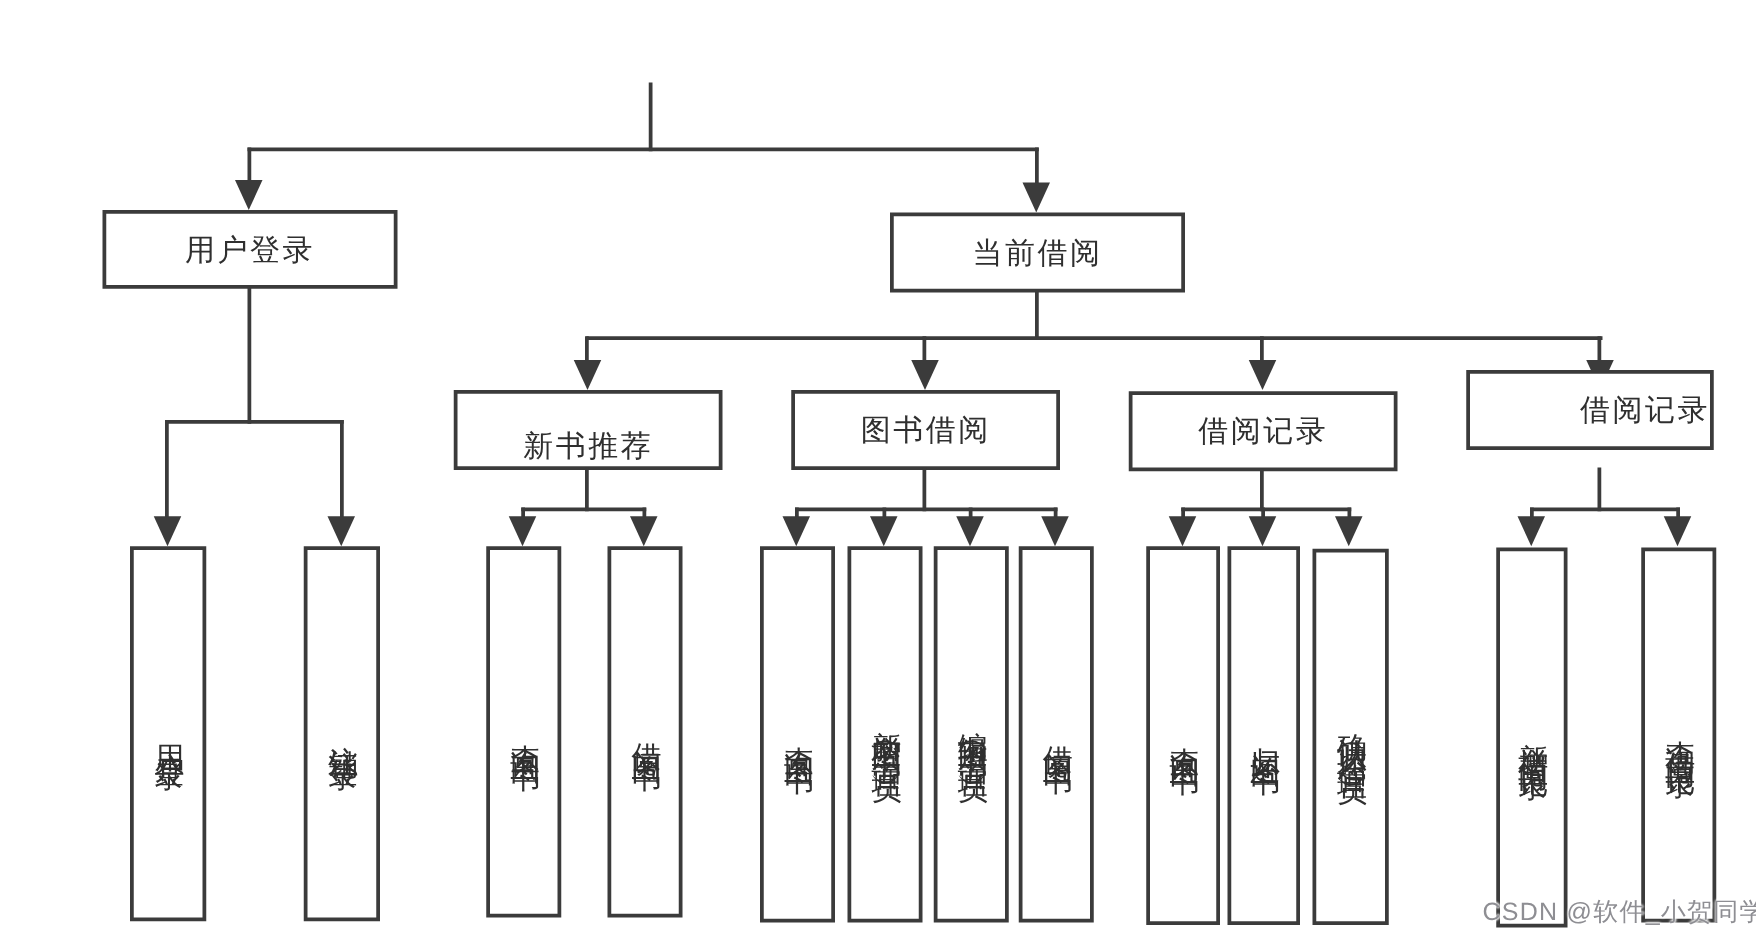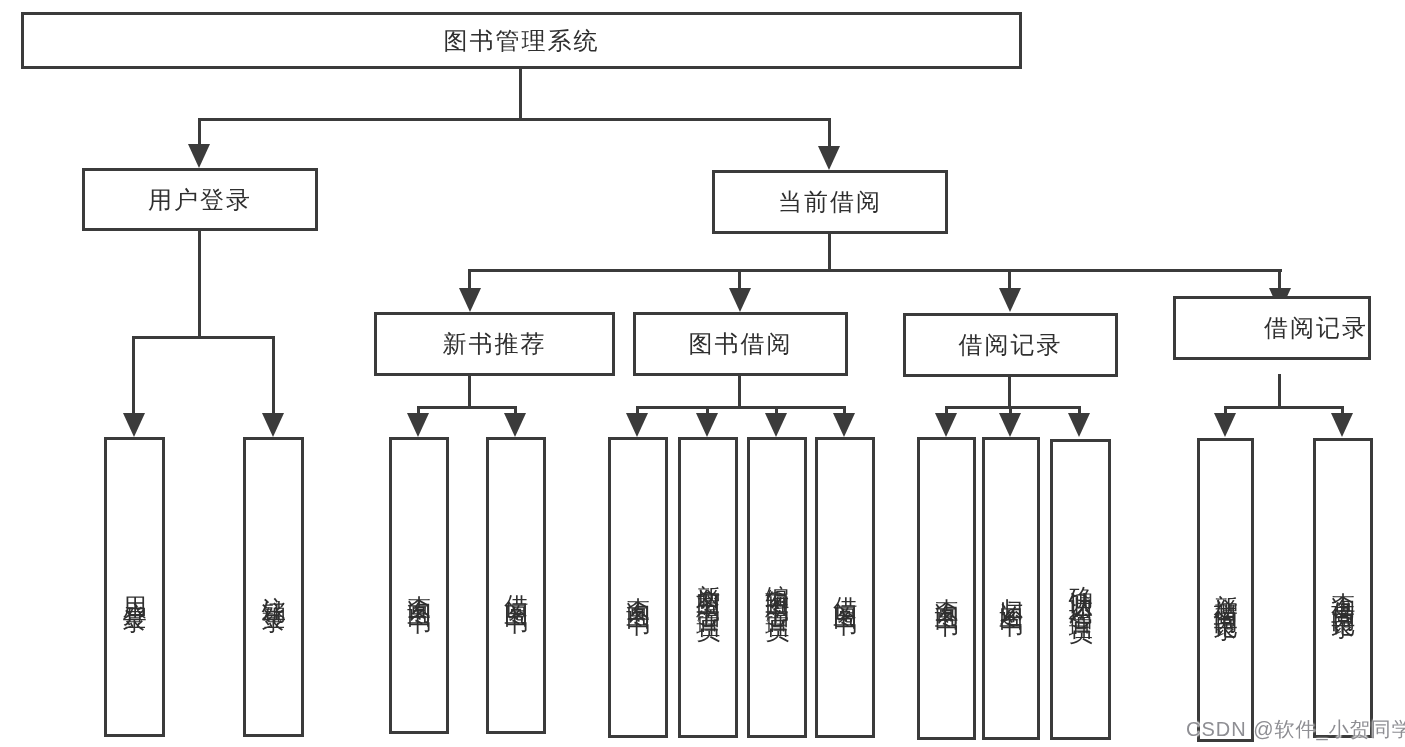--- a/index.html
+++ b/index.html
@@ -58,23 +58,20 @@
     z-index:9;
     text-shadow:0 1px 2px rgba(255,255,255,.95),0 -1px 2px rgba(255,255,255,.95),1px 0 2px rgba(255,255,255,.95);
     white-space:nowrap;
   }
 </style>
 </head>
 <body>
 
 <div id="canvas">
 
-  <div class="box" style="left:21px;top:12px;width:1001px;height:57px;">
-    <span>图书管理系统</span>
-  </div>
 
   <div class="vline" style="left:519px;top:66px;height:55px;"></div>
   <div class="hline" style="left:198px;top:118px;width:633px;"></div>
   <div class="vline" style="left:198px;top:118px;height:32px;"></div>
   <div class="arrow" style="left:188px;top:144px;"></div>
   <div class="vline" style="left:828px;top:118px;height:34px;"></div>
   <div class="arrow" style="left:818px;top:146px;"></div>
 
   <div class="box" style="left:82px;top:168px;width:236px;height:63px;">
     <span>用户登录</span>
@@ -94,21 +91,21 @@
   <div class="hline" style="left:469px;top:269px;width:813px;"></div>
   <div class="vline" style="left:468px;top:269px;height:28px;"></div>
   <div class="arrow" style="left:459px;top:288px;"></div>
   <div class="vline" style="left:738px;top:269px;height:28px;"></div>
   <div class="arrow" style="left:729px;top:288px;"></div>
   <div class="vline" style="left:1008px;top:269px;height:28px;"></div>
   <div class="arrow" style="left:999px;top:288px;"></div>
   <div class="vline" style="left:1278px;top:269px;height:28px;"></div>
   <div class="arrow" style="left:1269px;top:288px;"></div>
 
-  <div class="box" style="left:374px;top:312px;width:241px;height:64px;">
+  <div class="box" style="left:363px;top:312px;width:215px;height:64px;align-items:flex-end;">
     <span>新书推荐</span>
   </div>
   <div class="box" style="left:633px;top:312px;width:215px;height:64px;">
     <span>图书借阅</span>
   </div>
   <div class="box" style="left:903px;top:313px;width:215px;height:64px;">
     <span>借阅记录</span>
   </div>
   <div class="box" style="left:1173px;top:296px;width:198px;height:64px;justify-content:flex-end;">
     <span>借阅记录</span>

